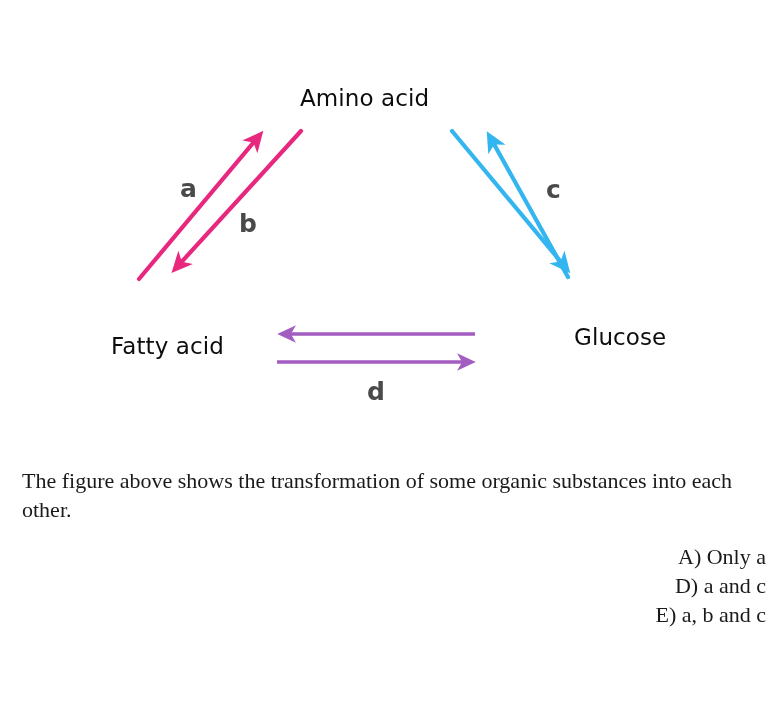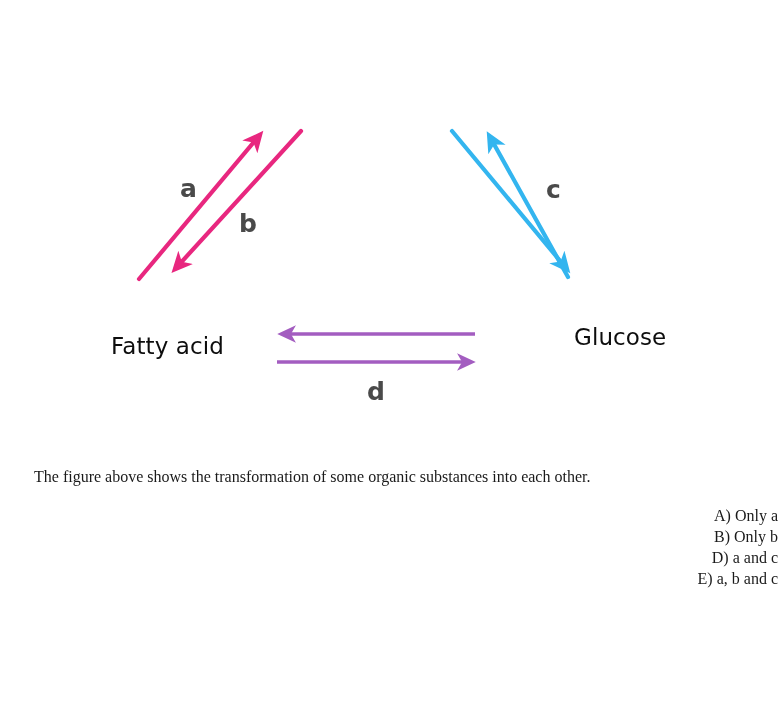--- a/index.html
+++ b/index.html
@@ -59,24 +59,23 @@
   #label-c { left: 546px; top: 175px; }
   #label-d { left: 367px; top: 377px; }
 
   
   #question-block {
     position: absolute;
     left: 22px;
     top: 466px;
     width: 744px;
     font-family: "Liberation Serif", serif;
-    font-size: 16px;
+    font-size: 22px;
     color: #1a1a1a;
     line-height: 1.32;
-    margin-left: 12px;
   }
   #intro-line {
     margin: 0 0 18px 0;
   }
   #stem-line {
     margin: 0 0 0 0;
     text-align: justify;
     text-justify: inter-word;
   }
   #options-list {
@@ -118,20 +117,21 @@
       <line x1="568" y1="277" x2="490" y2="137" stroke="#33B5EF" stroke-width="4.2" stroke-linecap="round" marker-end="url(#head-blue)"></line>
       <line x1="452" y1="131" x2="566" y2="268" stroke="#33B5EF" stroke-width="4.2" stroke-linecap="round" marker-end="url(#head-blue)"></line>
     </g>
 
     <g>
       <line x1="475" y1="334" x2="283" y2="334" stroke="#A35DC0" stroke-width="3.6" stroke-linecap="butt" marker-end="url(#head-purple)"></line>
       <line x1="277" y1="362" x2="470" y2="362" stroke="#A35DC0" stroke-width="3.6" stroke-linecap="butt" marker-end="url(#head-purple)"></line>
     </g>
   </svg>
 
+  <div class="node-label" id="label-amino">Amino acid</div>
 
   <div class="node-label" id="label-fatty">Fatty acid</div>
 
   <div class="node-label" id="label-glucose">Glucose</div>
 
   <div class="arrow-label" id="label-a">a</div>
 
   <div class="arrow-label" id="label-b">b</div>
 
   <div class="arrow-label" id="label-c">c</div>
@@ -140,18 +140,17 @@
 
 </div>
 
 <div id="question-block">
 
   <p id="intro-line">The figure above shows the transformation of some organic substances into each other.</p>
 
 
   <ul id="options-list">
     <li>A) Only a</li>
-    <li>B) Only b</li>
     <li>D) a and c</li>
     <li>E) a, b and c</li>
   </ul>
 
 </div>
 
 </body></html>

